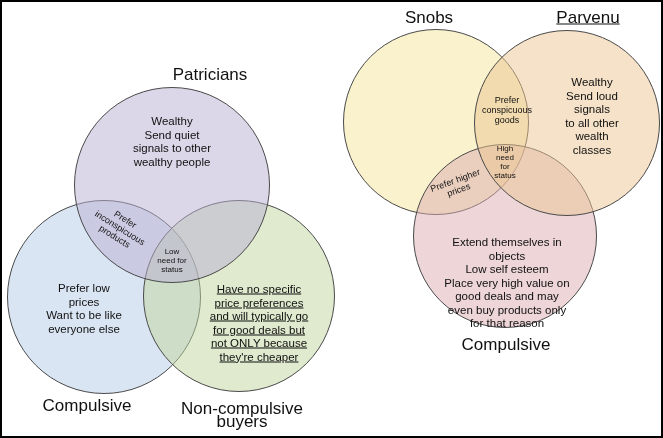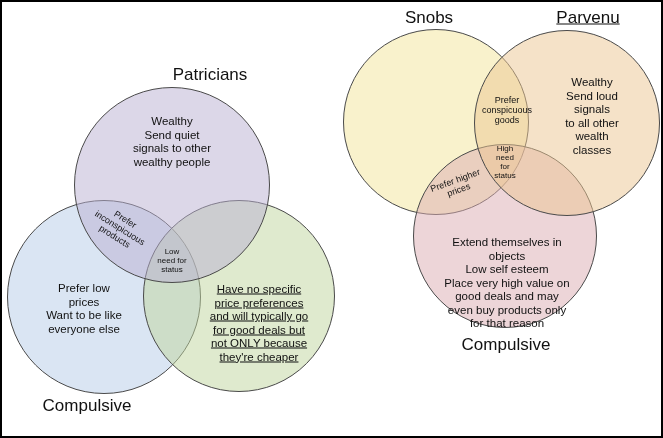--- a/index.html
+++ b/index.html
@@ -77,20 +77,22 @@
 
   <div class="txt label-text" style="left:85px; top:403px;">Compulsive</div>
 
   <div class="txt body-text" style="left:257px; top:321px;text-decoration:underline;">Have no specific
 price preferences
 and will typically go
 for good deals but
 not ONLY because
 they're cheaper</div>
 
+  <div class="txt label-text" style="left:240px; top:413px;">Non-compulsive
+buyers</div>
 
   <div class="txt label-text" style="left:427px; top:15px;">Snobs</div>
 
   <div class="txt label-text" style="left:586px; top:15px;text-decoration:underline;">Parvenu</div>
 
 
   <div class="txt small-text" style="left:505px; top:108px;">Prefer
 conspicuous
 goods</div>
 

